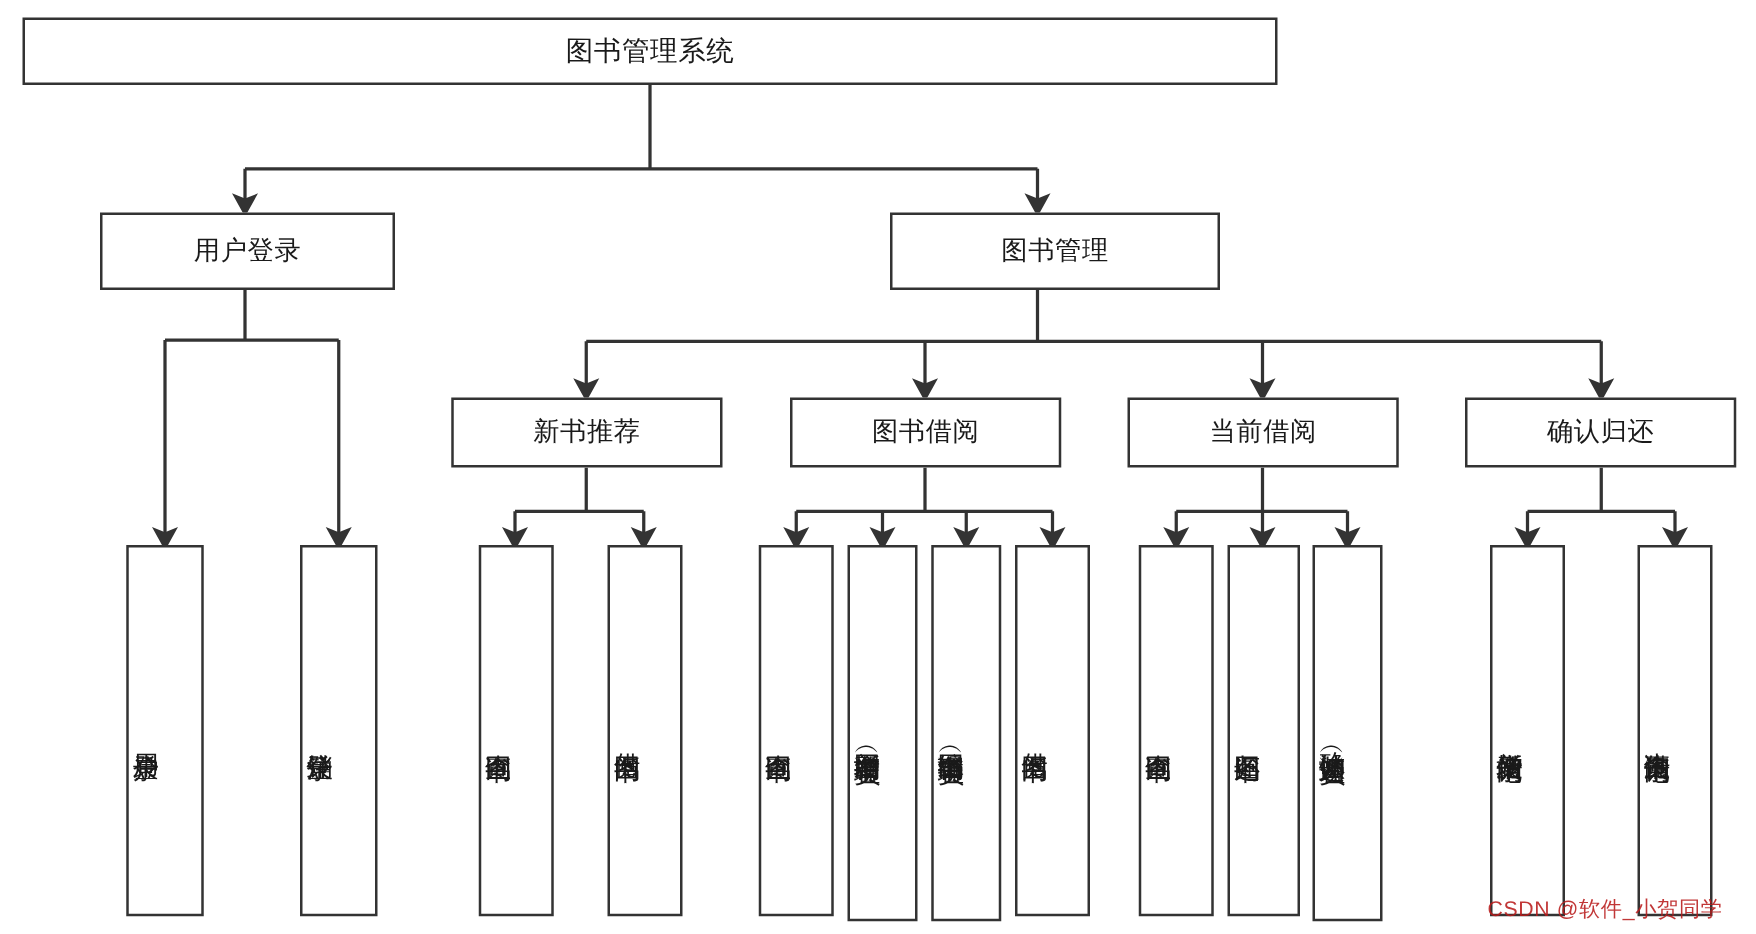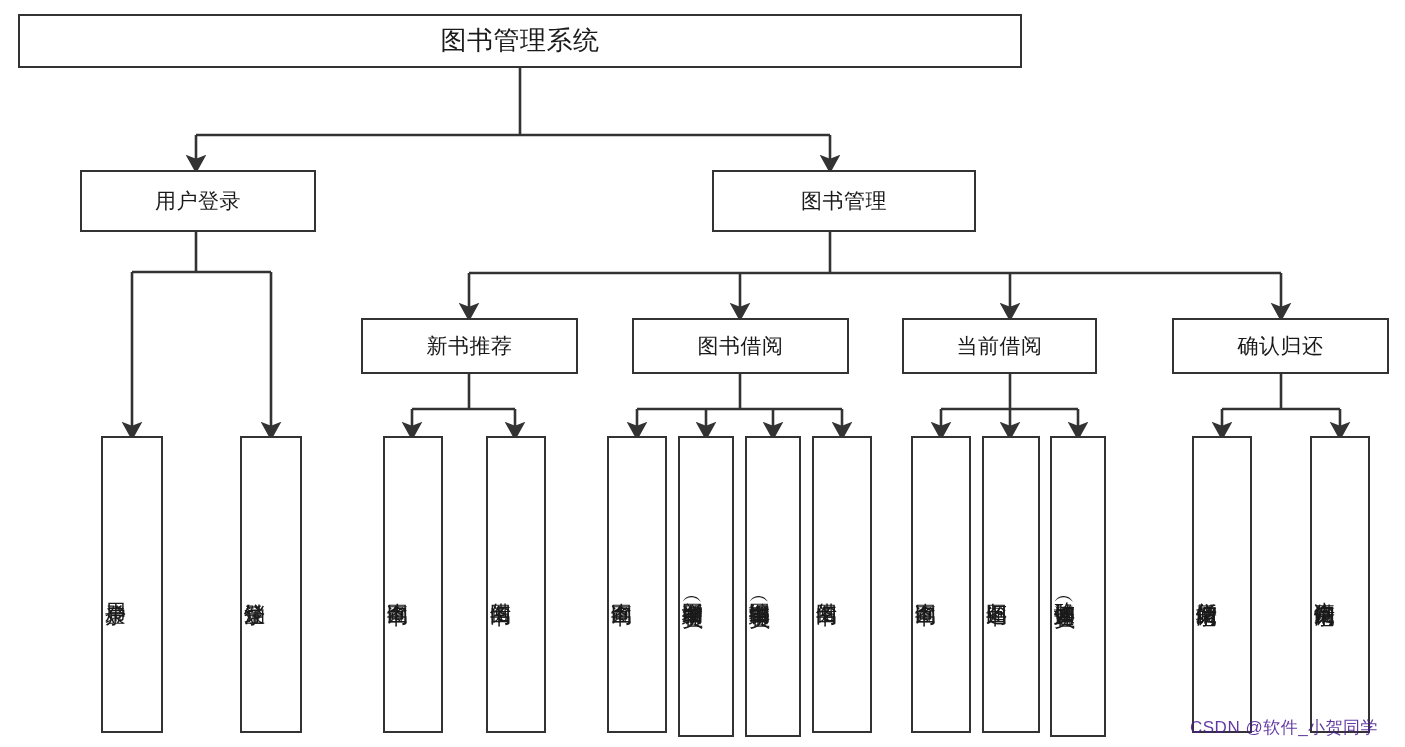--- a/index.html
+++ b/index.html
@@ -51,24 +51,24 @@
   }
   .node-box.vertical .node-label {
     writing-mode: vertical-rl;
     text-orientation: upright;
     -webkit-writing-mode: vertical-rl;
     font-size: 21px;
     line-height: 1.22;
     letter-spacing: 1px;
     white-space: nowrap;
   }
-  .node-box.root .node-label { font-size: 26px; }
+  .node-box.root .node-label { font-size: 22px; }
   .watermark {
     position: absolute;
-    color: #4c1d95;
+    color: #b91c1c;
     font-size: 17px;
     letter-spacing: 0.5px;
     white-space: nowrap;
     z-index: 20;
     opacity: 0.88;
   }
 </style>
 </head>
 <body>
 
@@ -134,21 +134,21 @@
   <div class="node-box" style="left:712px; top:170px; width:264px; height:62px;">
     <span class="node-label">图书管理</span>
   </div>
 
   <div class="node-box" style="left:361px; top:318px; width:217px; height:56px;">
     <span class="node-label">新书推荐</span>
   </div>
   <div class="node-box" style="left:632px; top:318px; width:217px; height:56px;">
     <span class="node-label">图书借阅</span>
   </div>
-  <div class="node-box" style="left:902px; top:318px; width:195px; height:56px;">
+  <div class="node-box" style="left:902px; top:318px; width:217px; height:56px;">
     <span class="node-label">当前借阅</span>
   </div>
   <div class="node-box" style="left:1172px; top:318px; width:217px; height:56px;">
     <span class="node-label">确认归还</span>
   </div>
 
   <div class="node-box vertical" style="left:101px; top:436px; width:62px; height:297px;">
     <span class="node-label">用户登录</span>
   </div>
   <div class="node-box vertical" style="left:240px; top:436px; width:62px; height:297px;">

